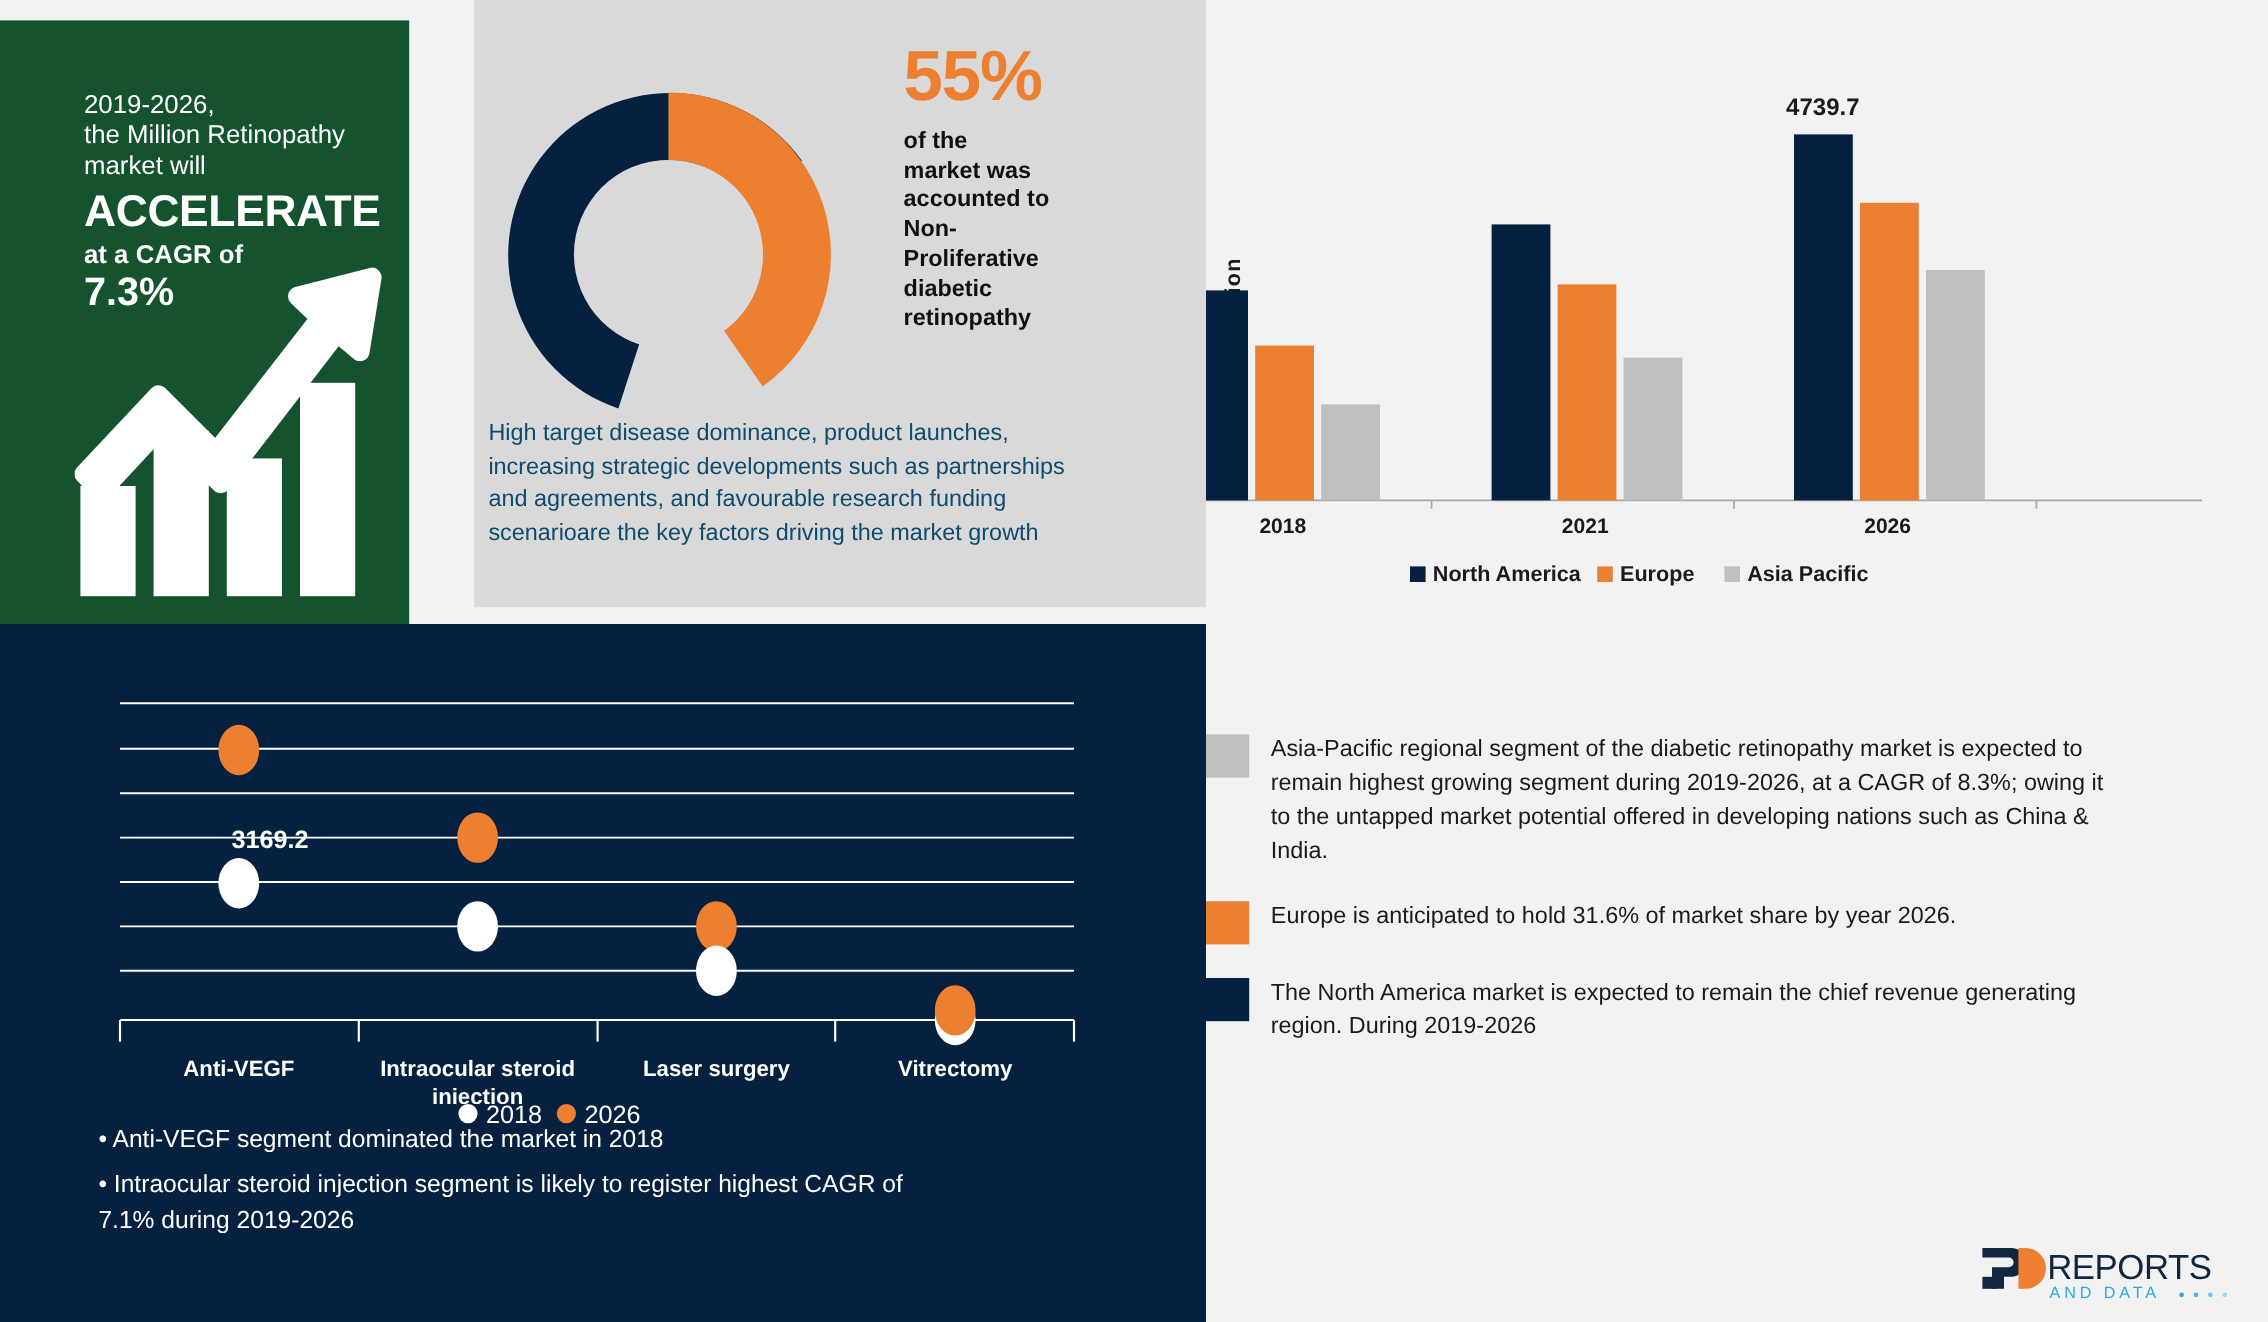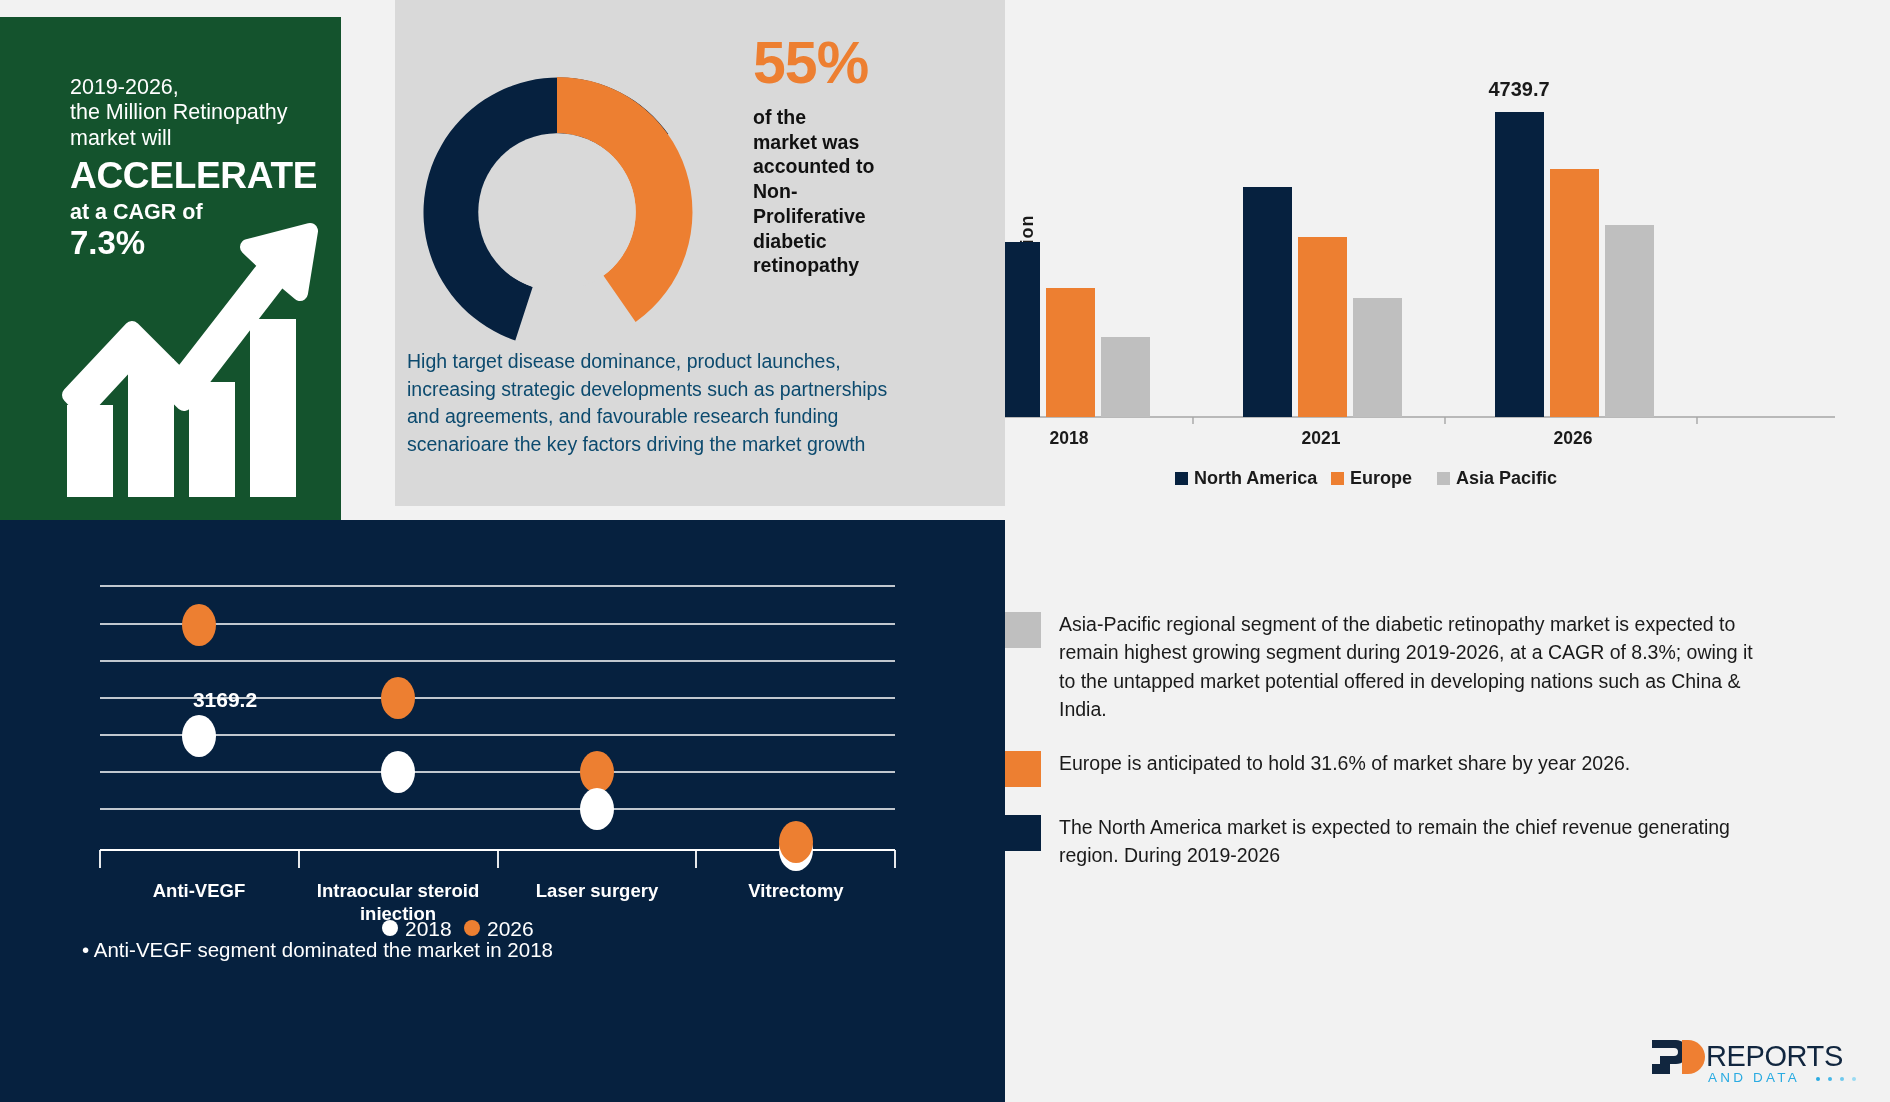--- a/index.html
+++ b/index.html
@@ -188,20 +188,24 @@
     </svg>
 
     <svg style="position:absolute;left:380px;top:390px;width:260px;height:34px" viewBox="0 0 260 34">
       <circle cx="10" cy="18" r="8" fill="#ffffff"></circle>
       <text x="25" y="26" fill="#ffffff" font-family="Liberation Sans, sans-serif" font-size="21">2018</text>
       <circle cx="92" cy="18" r="8" fill="#ed7f31"></circle>
       <text x="107" y="26" fill="#ffffff" font-family="Liberation Sans, sans-serif" font-size="21">2026</text>
     </svg>
 
     <div class="dot-note n1">• Anti-VEGF segment dominated the market in 2018</div>
+    <div class="dot-note n2">
+      <div>• Intraocular steroid injection segment is likely to register highest CAGR of</div>
+      <div>7.1% during 2019-2026</div>
+    </div>
   </div>
 
   <div class="panel-right">
 
     <svg class="bar-chart" viewBox="0 0 885 450">
 
       <text x="-230" y="28" transform="rotate(-90)" fill="#1a1a1a" font-family="Liberation Sans, sans-serif" font-size="18" font-weight="700" letter-spacing="1" text-anchor="middle">USD Million</text>
 
       <g stroke="#a6a6a6" stroke-width="1.4">
         <line x1="-60" y1="377" x2="830" y2="377"></line>

